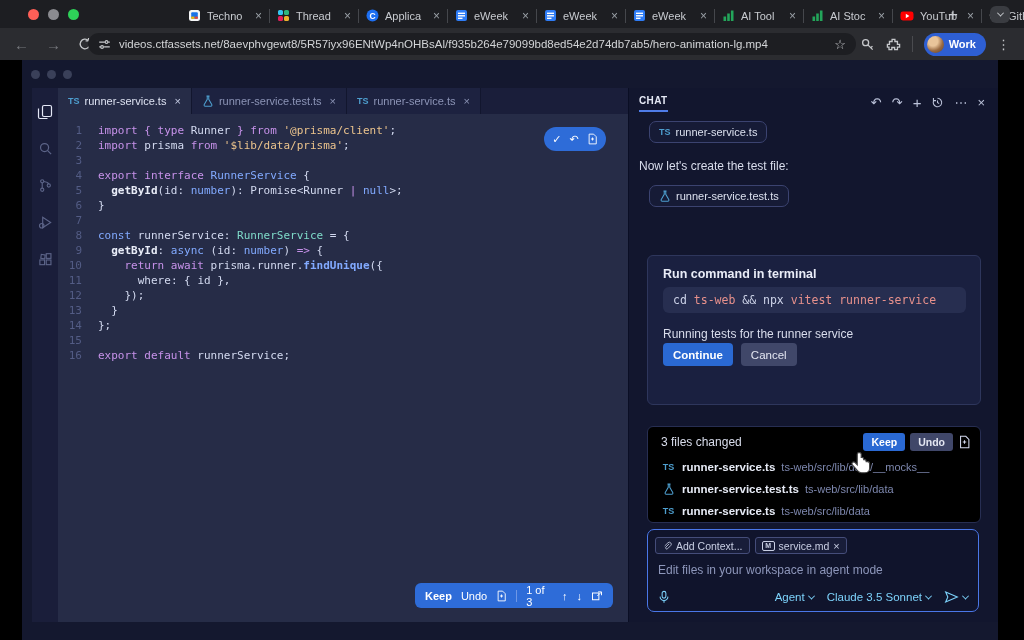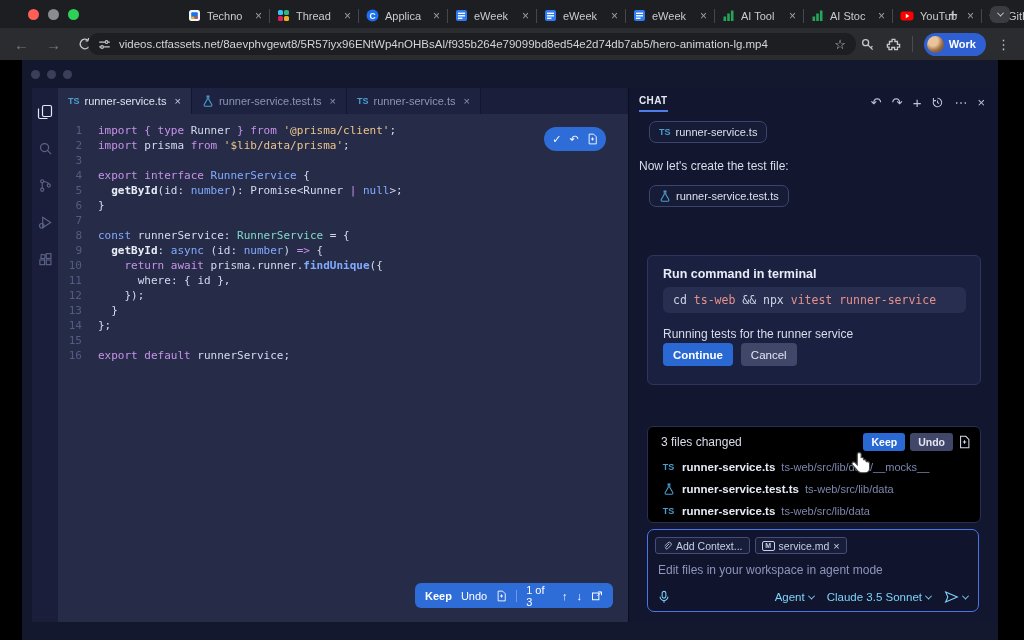--- a/index.html
+++ b/index.html
@@ -86,21 +86,21 @@
                 letter-spacing:.4px; color:#e4e8f4; padding-bottom:4px; border-bottom:2px solid #4f7ce8; }
   .chat-icons { position:absolute; right:13px; top:6px; display:flex; gap:10px; align-items:center;
                 color:#bcc3da; font-size:13px; }
   .chip { display:inline-flex; align-items:center; gap:5px; height:22px; padding:0 9px;
           border:1px solid #3b4370; border-radius:7px; font-size:11px; color:#dbe0ee; background:#161b36; }
   .chip-1 { position:absolute; left:20px; top:33px; }
   .chip-2 { position:absolute; left:20px; top:97px; }
   .msg-1 { position:absolute; left:10px; top:71px; }
   .msg-2 { position:absolute; left:10px; top:135px; }
 
-  .term-card { position:absolute; left:18px; top:167px; width:334px; height:130px; background:#1a2040;
+  .term-card { position:absolute; left:18px; top:167px; width:334px; height:150px; background:#1a2040;
                border:1px solid #2e365c; border-radius:6px; }
   .tc-title { position:absolute; left:15px; top:11px; font-size:12.5px; font-weight:bold; color:#e9ecf7; }
   .tc-cmd { position:absolute; left:15px; top:31px; width:303px; height:26px; background:#272e50;
             border-radius:6px; display:flex; align-items:center; padding:0 10px;
             font-family:"DejaVu Sans Mono", monospace; font-size:11.5px; white-space:pre; }
   .cmd-w { color:#ced4e9; } .cmd-r { color:#e8918c; }
   .tc-note { position:absolute; left:15px; top:71px; }
   .tc-btns { position:absolute; left:15px; top:87px; display:flex; gap:8px; }
   .btn { height:23px; padding:0 10px; border-radius:4px; font-size:11.5px; display:flex;
          align-items:center; font-weight:bold; }

